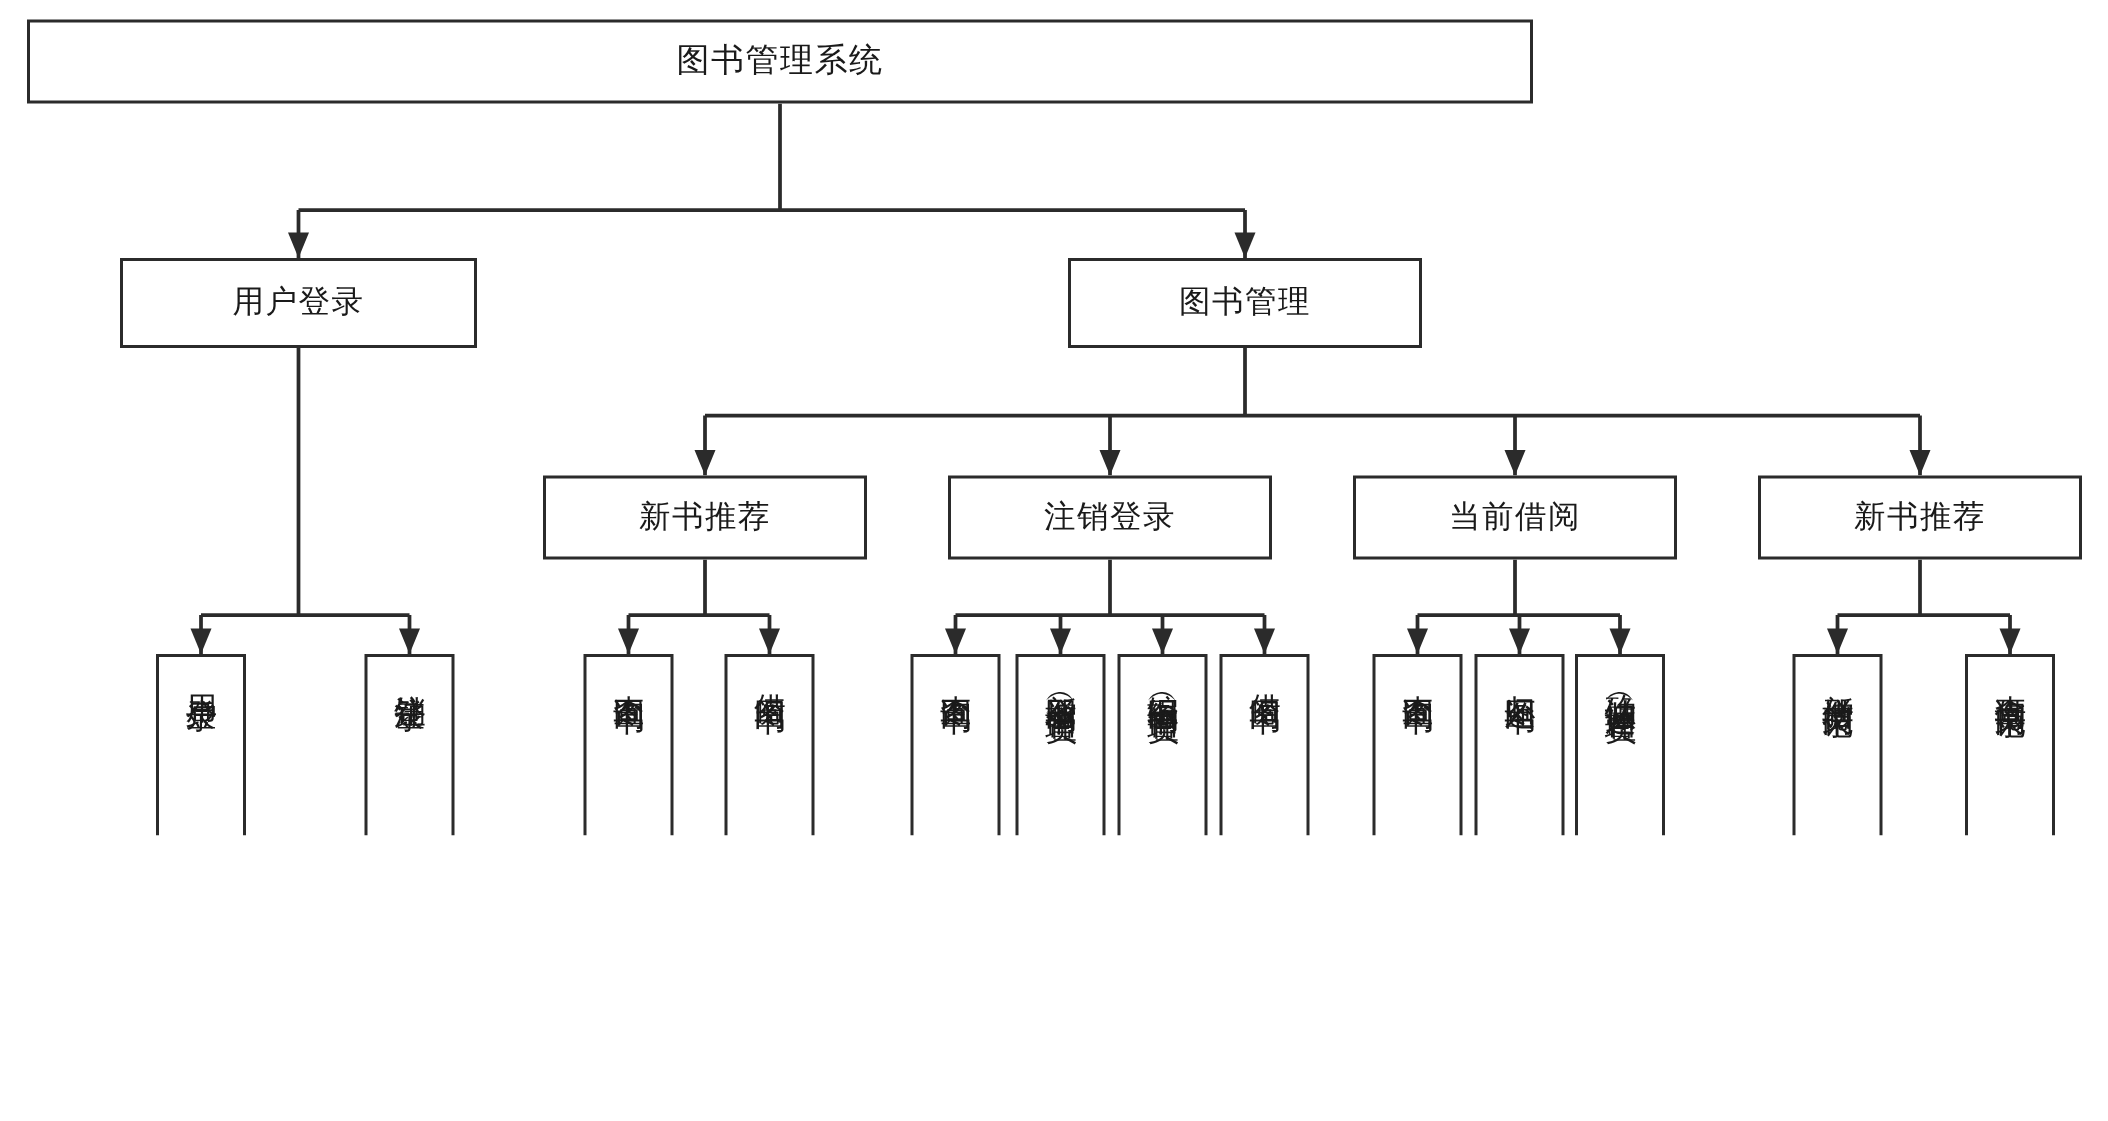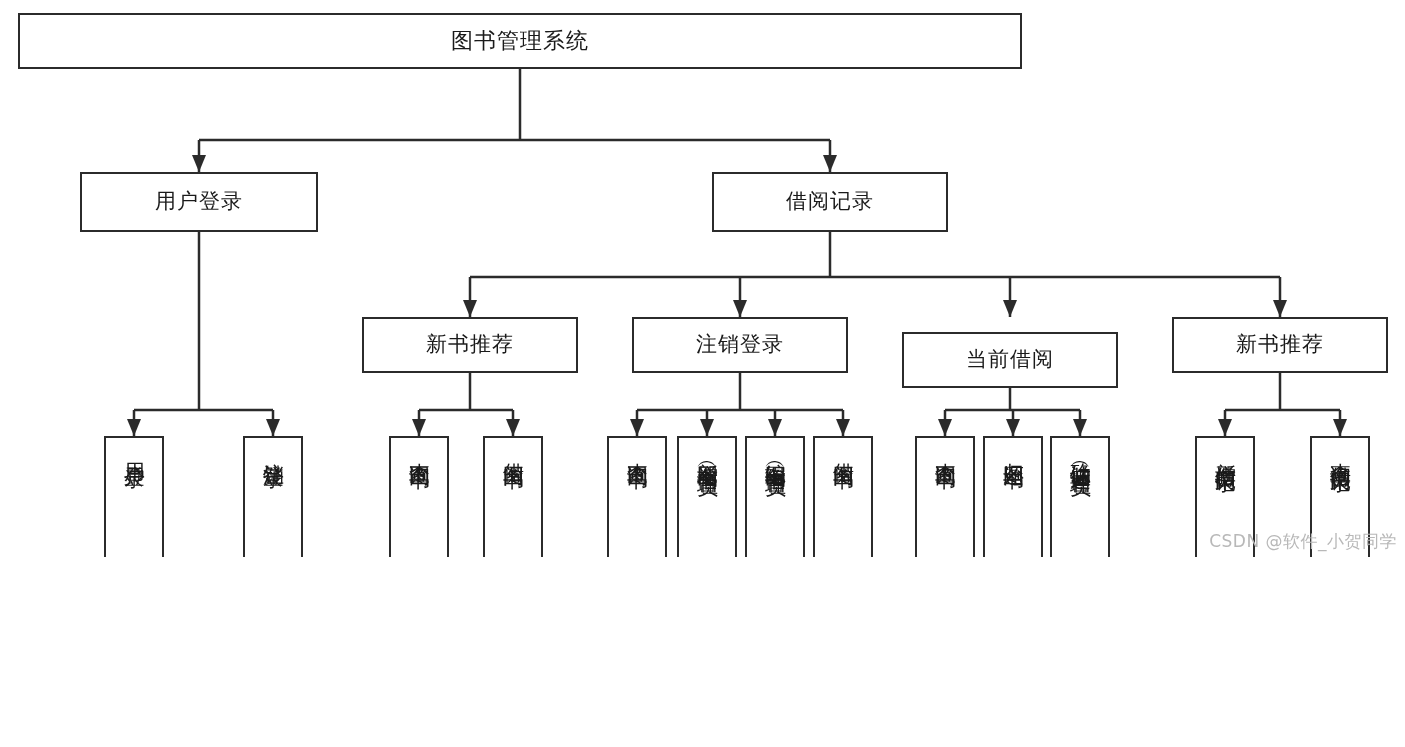--- a/index.html
+++ b/index.html
@@ -128,29 +128,29 @@
     </svg>
 
   <div id="nodes-layer">
       <div class="node horizontal root" style="left: 18px; top: 13px; width: 1004px; height: 56px;">
         <span class="hlabel">图书管理系统</span>
       </div>
       <div class="node horizontal" style="left: 80px; top: 172px; width: 238px; height: 60px;">
         <span class="hlabel">用户登录</span>
       </div>
       <div class="node horizontal" style="left: 712px; top: 172px; width: 236px; height: 60px;">
-        <span class="hlabel">借阅记录</span>
+        <span class="hlabel">图书管理</span>
       </div>
       <div class="node horizontal" style="left: 362px; top: 317px; width: 216px; height: 56px;">
         <span class="hlabel">新书推荐</span>
       </div>
       <div class="node horizontal" style="left: 632px; top: 317px; width: 216px; height: 56px;">
         <span class="hlabel">注销登录</span>
       </div>
-      <div class="node horizontal" style="left: 902px; top: 317px; width: 216px; height: 56px; margin-top: 15px;">
+      <div class="node horizontal" style="left: 902px; top: 317px; width: 216px; height: 56px;">
         <span class="hlabel">当前借阅</span>
       </div>
       <div class="node horizontal" style="left: 1172px; top: 317px; width: 216px; height: 56px;">
         <span class="hlabel">新书推荐</span>
       </div>
       <div class="node vertical" style="left: 104px; top: 436px; width: 60px; height: 297px;">
         <span class="vlabel">用户登录</span>
       </div>
       <div class="node vertical" style="left: 243px; top: 436px; width: 60px; height: 297px;">
         <span class="vlabel">注销登录</span>
@@ -183,15 +183,14 @@
         <span class="vlabel">确认归还（管理员）</span>
       </div>
       <div class="node vertical" style="left: 1195px; top: 436px; width: 60px; height: 297px;">
         <span class="vlabel">新增借阅记录</span>
       </div>
       <div class="node vertical" style="left: 1310px; top: 436px; width: 60px; height: 297px;">
         <span class="vlabel">查询借阅记录</span>
       </div>
     </div>
 
-  <div id="watermark">CSDN @软件_小贺同学</div>
 
 </div>
 
 </body></html>

